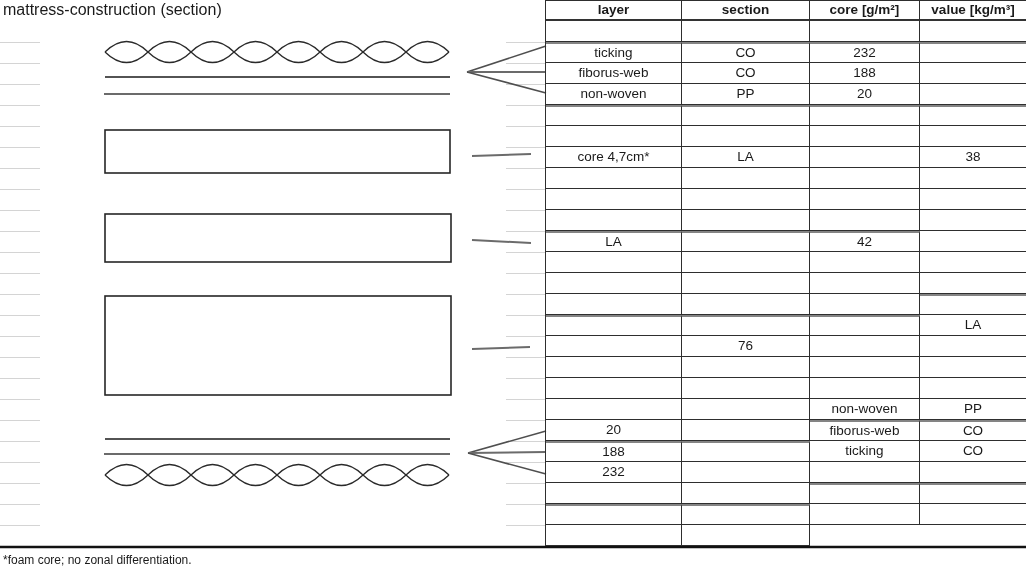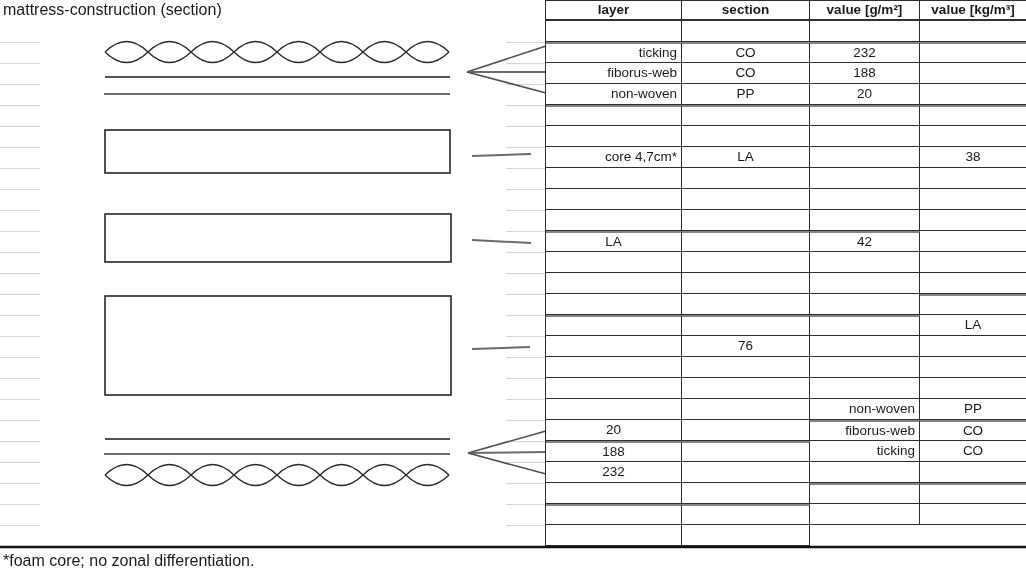--- a/index.html
+++ b/index.html
@@ -4,21 +4,21 @@
 <style>
   html,body{margin:0;padding:0;background:#fff;}
   .canvas{
     position:relative;width:1026px;height:576px;background:#fff;overflow:hidden;
     font-family:"Liberation Sans", sans-serif;color:var(--ink,#1a1a1a);
   }
   .page-title{
     position:absolute;left:3px;top:1px;font-size:16px;line-height:17px;white-space:nowrap;
   }
   .footnote{
-    position:absolute;left:3px;top:552px;font-size:16px;line-height:17px;white-space:nowrap;
+    position:absolute;left:3px;top:552px;font-size:12px;line-height:17px;white-space:nowrap;
   }
   
   .grid-strip{
     position:absolute;top:42px;height:484px;
     background:repeating-linear-gradient(to bottom,var(--grid-faint,#d4d4d4) 0 1px,transparent 1px 21px);
   }
   .grid-strip.left{left:0;width:40px;}
   .grid-strip.right{left:506px;width:39px;}
   
   .sheet-table{
@@ -28,21 +28,21 @@
     border-left:1px solid var(--cell-border,#2e2e2e);
     box-sizing:border-box;
   }
   .cell{
     box-sizing:border-box;border-right:1px solid var(--cell-border,#2e2e2e);
     border-bottom:1px solid var(--cell-border,#2e2e2e);
     font-size:13.5px;line-height:19px;padding:0 4px;white-space:nowrap;overflow:hidden;
     background:transparent;
   }
   .cell.hdr{font-weight:bold;text-align:center;border-top:1px solid var(--cell-border,#2e2e2e);border-bottom:2px solid #333;line-height:18px;}
-  .cell.left{text-align:right;}
+  .cell.left{text-align:center;}
   .cell.center{text-align:center;}
   .cell.medium-top{border-top:2px solid var(--border-medium,#848484);line-height:17px;}
   svg.diagram{position:absolute;left:0;top:0;pointer-events:none;}
   .thin{stroke:#2a2a2a;stroke-width:1.3;fill:none;}
   .thin14{stroke:#1a1a1a;stroke-width:1.4;fill:none;}
   .grayline{stroke:var(--line-gray,#6b6b6b);stroke-width:2.2;fill:none;}
   .leader{stroke:#4f4f4f;stroke-width:1.6;fill:none;}
   .leader-gray{stroke:var(--line-gray,#6b6b6b);stroke-width:2;fill:none;}
   .rectshape{fill:#fff;stroke:#262626;stroke-width:1.6;}
   .bottomrule{stroke:#111;stroke-width:2.4;}
@@ -94,21 +94,21 @@
       <line class="leader-gray" x1="468" y1="453" x2="546" y2="452"></line>
       <line class="leader" x1="468" y1="453" x2="546" y2="474"></line>
     </g>
 
     <line class="bottomrule" x1="0" y1="547" x2="1026" y2="547"></line>
   </svg>
 
   <div class="sheet-table" id="sheetTable">
       <div class="cell hdr">layer</div>
       <div class="cell hdr">section</div>
-      <div class="cell hdr">value [g/m²]</div>
+      <div class="cell hdr">core [g/m²]</div>
       <div class="cell hdr">value [kg/m³]</div>
       <div class="cell left"></div>
       <div class="cell center"></div>
       <div class="cell center"></div>
       <div class="cell center"></div>
       <div class="cell left medium-top">ticking</div>
       <div class="cell center medium-top">CO</div>
       <div class="cell center medium-top">232</div>
       <div class="cell center medium-top"></div>
       <div class="cell left">fiborus-web</div>

